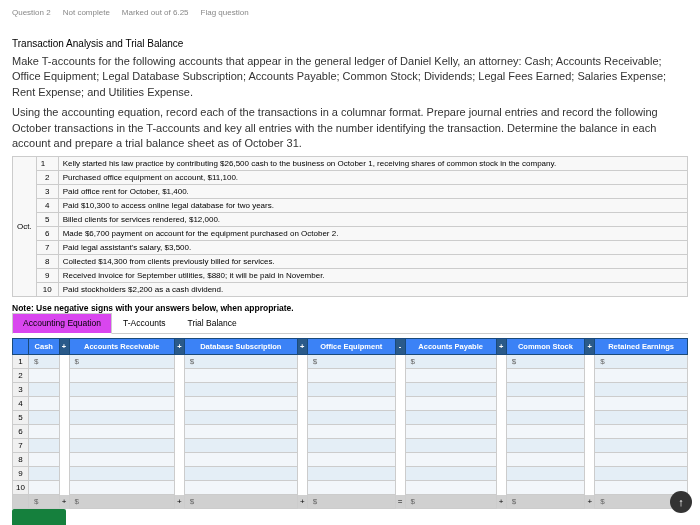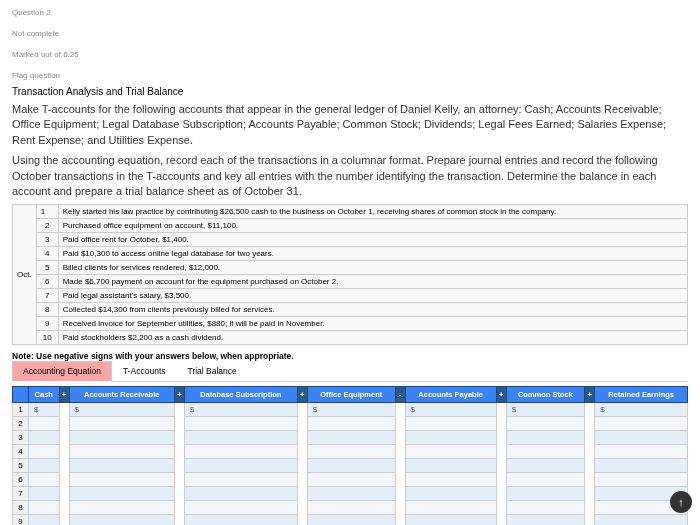--- a/index.html
+++ b/index.html
@@ -1,28 +1,28 @@
 <!DOCTYPE html>
 <html><head>
   <meta charset="utf-8">
   <style>
     * { box-sizing: border-box; margin: 0; padding: 0; }
     body { font-family: Arial, sans-serif; font-size: 9px; background: #e8e8e8; width: 700px; height: 525px; overflow: hidden; position: relative; }
     .page { background: #fff; margin: 0; padding: 8px 12px; height: 100%; }
-    .topbar { font-size: 8px; color: #888; margin-bottom: 6px; display: flex; gap: 12px; flex-direction: column; }
+    .topbar { font-size: 8px; color: #888; margin-bottom: 21px; display: flex; gap: 12px; }
     .title { font-weight: normal; font-size: 10px; margin-bottom: 5px; }
     .para { font-size: 11px; line-height: 1.4; margin-bottom: 5px; color: #333; }
     .trans-table { border-collapse: collapse; width: 100%; margin-bottom: 6px; }
     .trans-table td { border: 1px solid #ccc; padding: 2px 4px; font-size: 8px; background: #f8f8f8; }
     .trans-table td:first-child { width: 22px; text-align: center; }
     .trans-table td.oct { width: 22px; text-align: center; }
     .note { font-size: 8.5px; }
     .tabs { display: flex; border-bottom: 1px solid #ccc; margin-bottom: 4px; }
     .tab { padding: 4px 10px; font-size: 8.5px; cursor: pointer; border: 1px solid transparent; }
-    .tab.active { border: 1px solid #ccc; border-bottom: 1px solid #fff; margin-bottom: -1px; background: #fca5a5; }
+    .tab.active { border: 1px solid #ccc; border-bottom: 1px solid #fff; margin-bottom: -1px; background: #d946ef; }
     .eq-table { border-collapse: collapse; width: 100%; }
     .eq-table th { background: #3b82f6; color: #fff; font-size: 7.5px; padding: 3px 2px; border: 1px solid #1a4a7a; font-weight: bold; }
     .eq-table th.op { background: #2a5a8a; width: 10px; }
     .eq-table td { border: 1px solid #ccc; padding: 2px; height: 14px; font-size: 8px; }
     .eq-table td.num { width: 16px; text-align: center; background: #f0f0f0; }
     .eq-table td.cell { background: #e4eef6; }
     .eq-table td.op { width: 10px; text-align: center; background: #fff; border-top: none; border-bottom: none; }
     .eq-table tr.total td { background: #d0d0d0; }
     .eq-table tr.alt td.cell { background: #f2f6fa; }
     .check-btn { background: #15803d; color: #fff; border: none; padding: 18px 14px; font-size: 9px; margin-top: 0; cursor: pointer; border-radius: 2px; }

